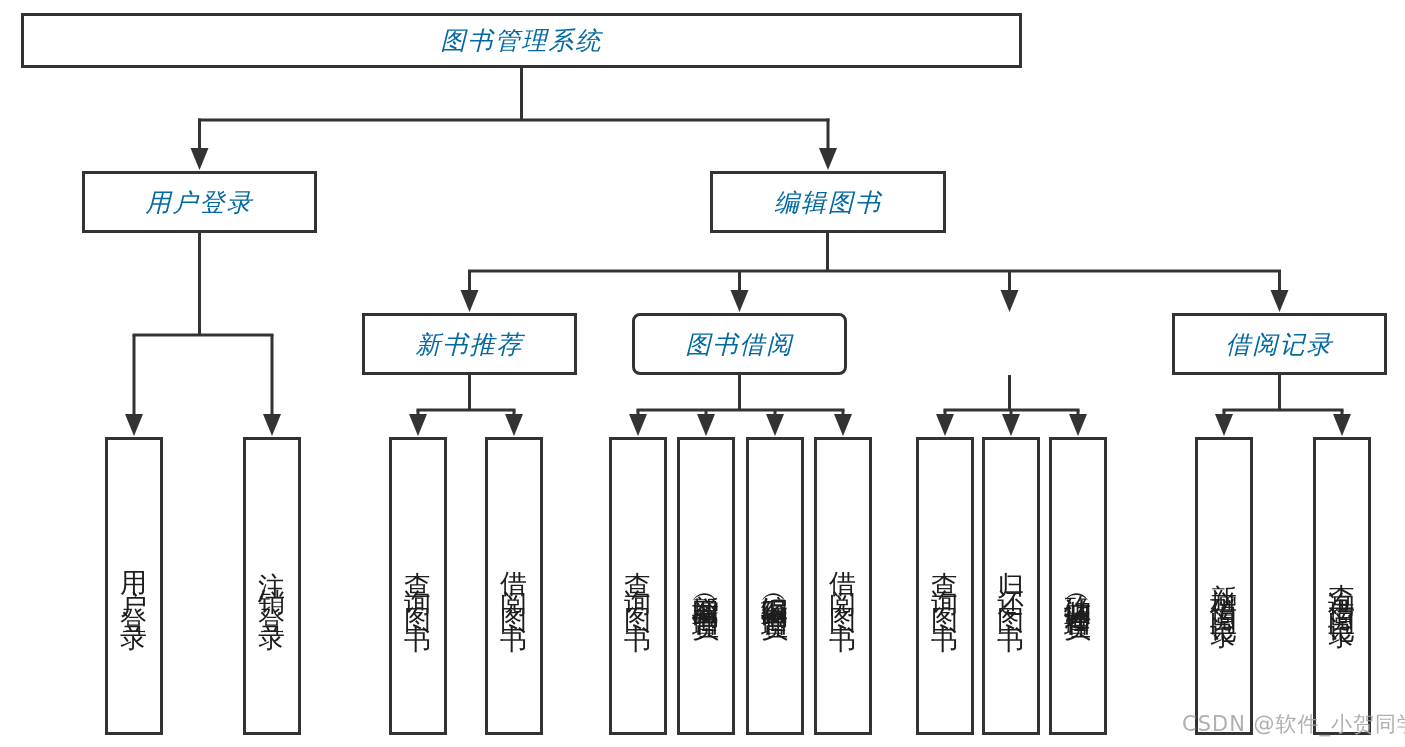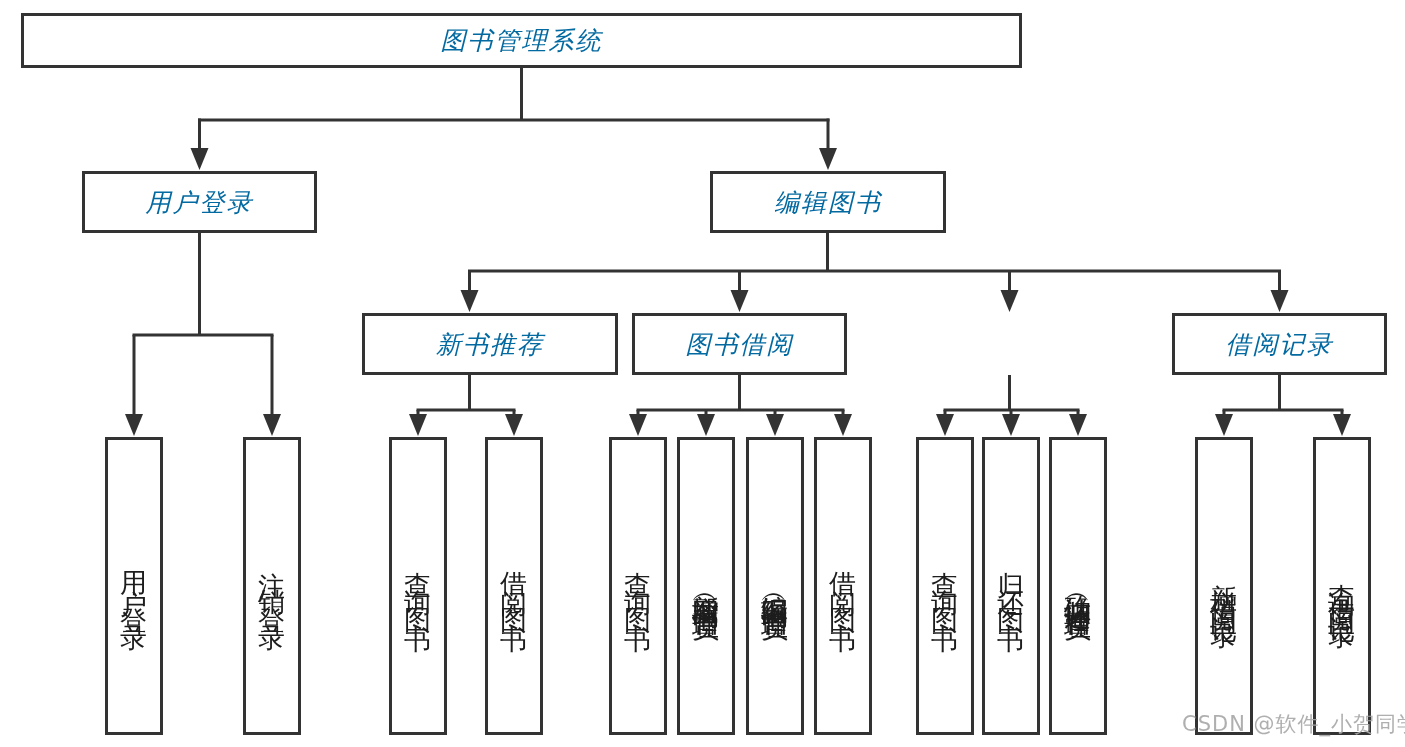--- a/index.html
+++ b/index.html
@@ -133,24 +133,24 @@
     <span class="hlabel">图书管理系统</span>
   </div>
 
   <div class="box" style="left:82px; top:171px; width:235px; height:62px;">
     <span class="hlabel">用户登录</span>
   </div>
   <div class="box" style="left:710px; top:171px; width:236px; height:62px;">
     <span class="hlabel">编辑图书</span>
   </div>
 
-  <div class="box" style="left:362px; top:313px; width:256px; height:62px;">
+  <div class="box" style="left:362px; top:313px; width:215px; height:62px;">
     <span class="hlabel">新书推荐</span>
   </div>
-  <div class="box" style="left:632px; top:313px; width:215px; height:62px;">
+  <div class="box" style="left:632px; top:313px; width:215px; height:62px;border-radius:8px;">
     <span class="hlabel">图书借阅</span>
   </div>
   <div class="box" style="left:1172px; top:313px; width:215px; height:62px;">
     <span class="hlabel">借阅记录</span>
   </div>
 
   <div class="box" style="left:105px; top:437px; width:58px; height:298px;">
     <span class="vtext s4">用户登录</span>
   </div>
   <div class="box" style="left:243px; top:437px; width:58px; height:298px;">

